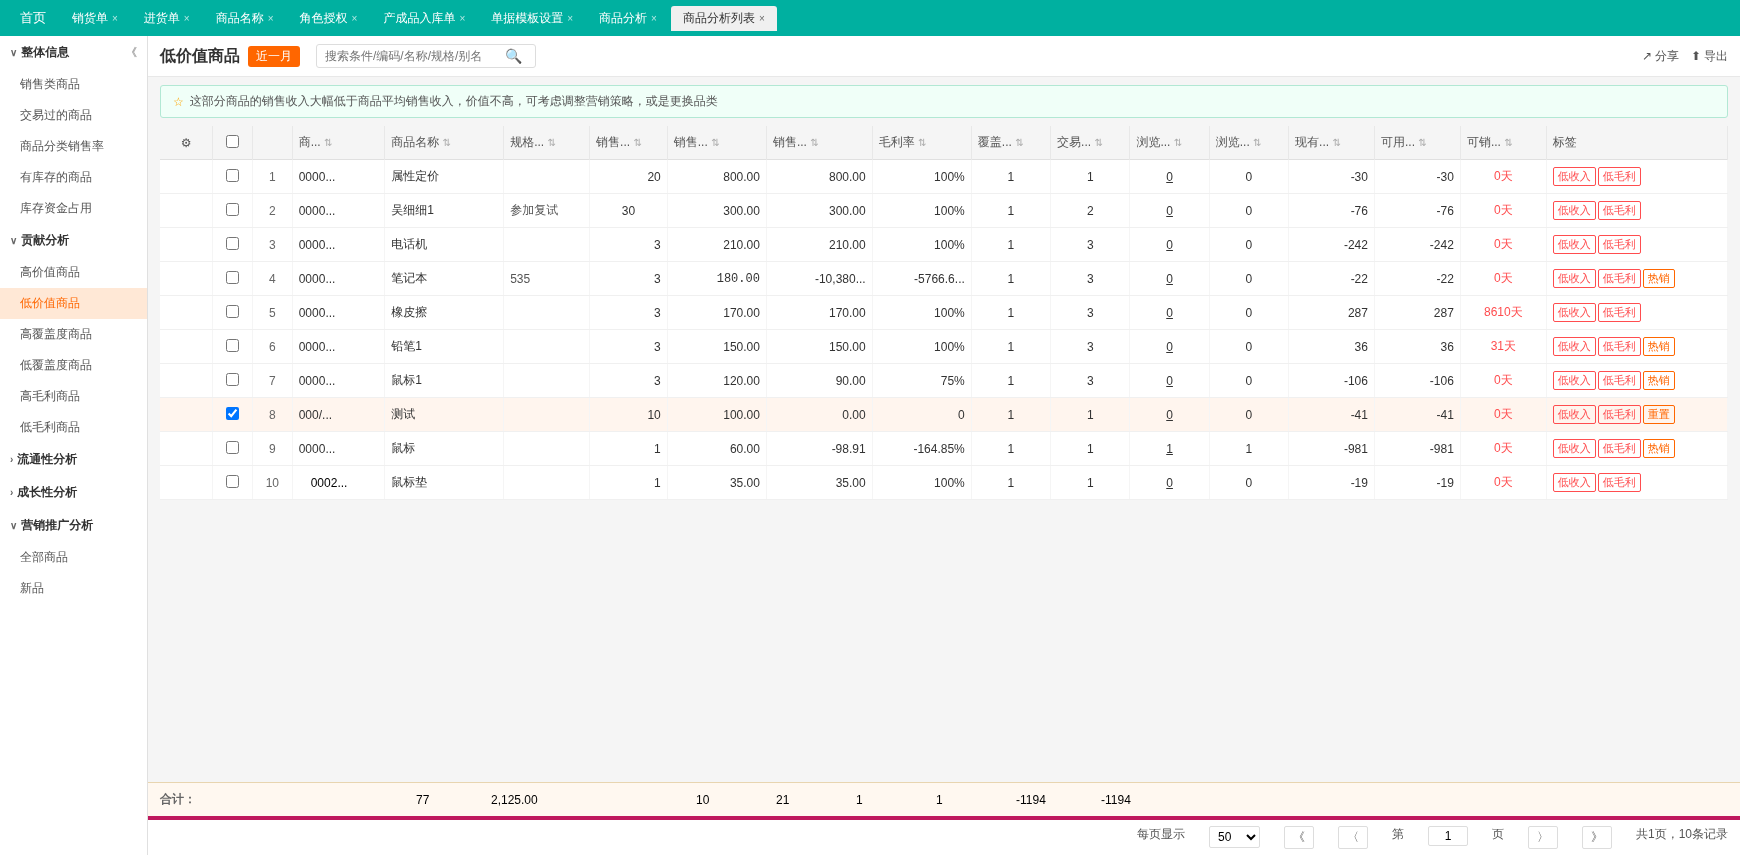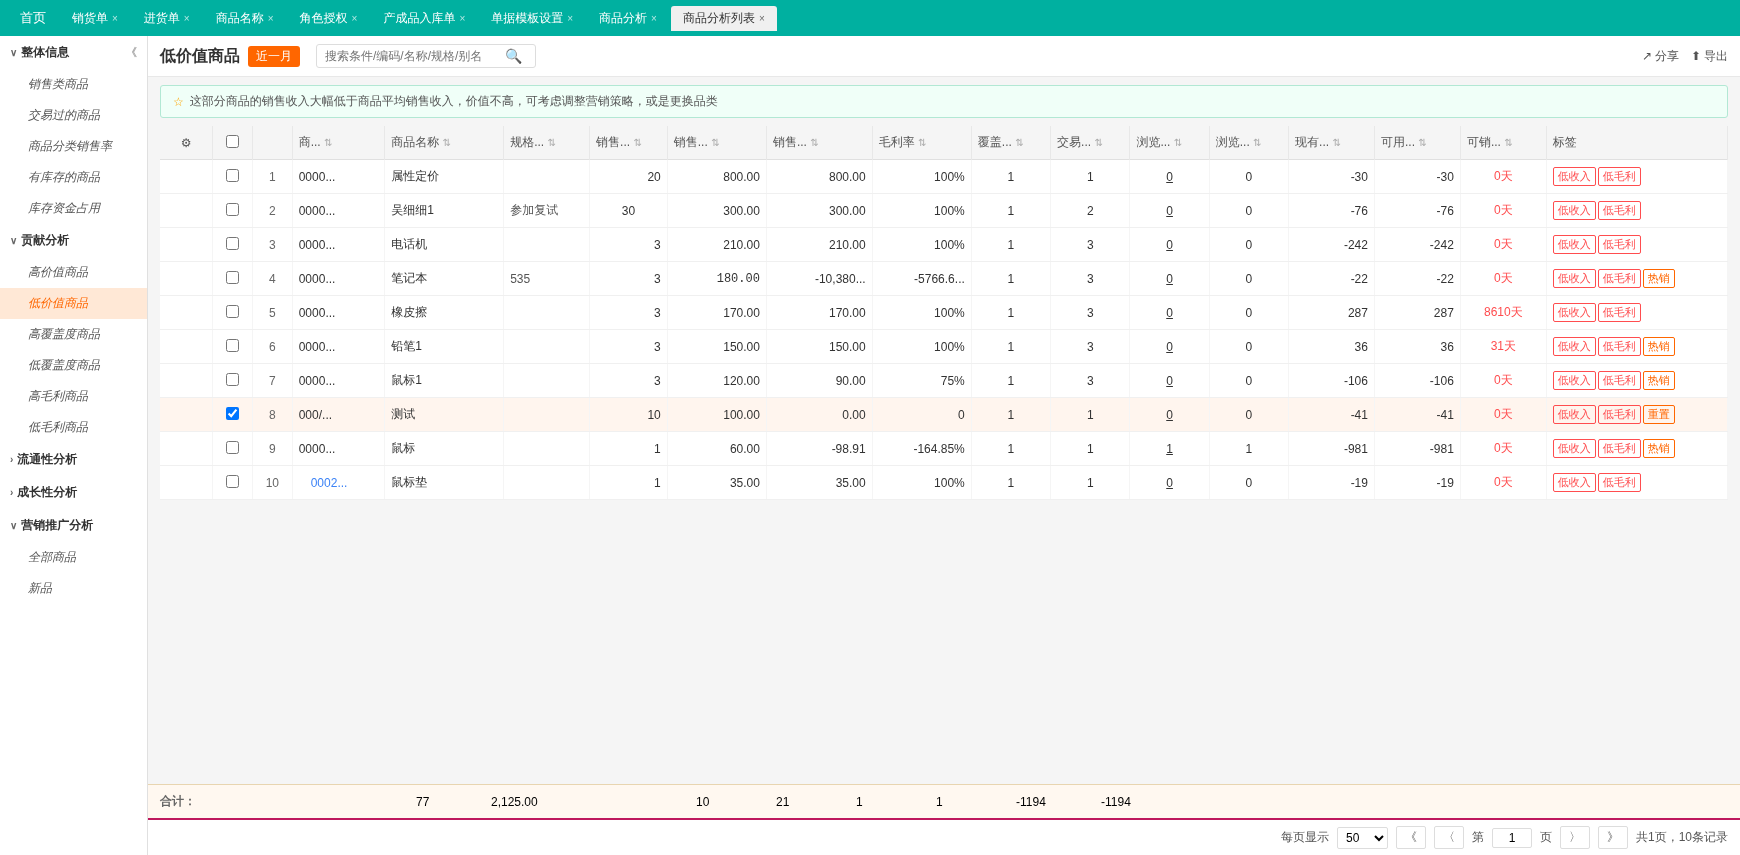--- a/index.html
+++ b/index.html
@@ -50,25 +50,24 @@
       font-weight: bold;
       font-size: 12px;
       cursor: pointer;
     }
     .sidebar-group-title .arrow {
       margin-right: 4px;
       font-size: 10px;
       color: #666;
     }
     .sidebar-item {
-      padding: 7px 10px 7px 28px;
+      padding: 7px 10px 7px 20px;
       color: #555;
       cursor: pointer;
       font-size: 12px;
-      font-style: italic;
     }
     .sidebar-item.active { background: #ffe8d6; color: #ff6600; }
 
     
     .content {
       flex: 1;
       display: flex;
       flex-direction: column;
       overflow: hidden;
       background: #f5f5f5;
@@ -203,26 +202,26 @@
       border-top: 1px solid #e8d5b0;
       padding: 8px 12px;
       display: flex;
       align-items: center;
     }
     .footer-label { color: #666; font-weight: bold; margin-right: 20px; }
 
     
     .bottom-bar {
       background: #fff;
-      border-top: 2px solid #be185d;
+      border-top: 4px solid #be185d;
       padding: 6px 12px;
       display: flex;
-      align-items: center;
+      align-items: flex-start;
       justify-content: flex-end;
-      gap: 8px;
+      gap: 24px;
       font-size: 12px;
       color: #555;
     }
     .page-btn {
       border: 1px solid #ddd;
       background: #fff;
       padding: 2px 8px;
       cursor: pointer;
       border-radius: 2px;
       color: #555;
@@ -621,21 +620,21 @@
       <td>
         <span class="tag tag-red">低收入</span><span class="tag tag-red">低毛利</span><span class="tag tag-orange">热销</span>
       </td>
     </tr>
             <tr>
       <td></td>
       <td style="text-align:center;">
         <input type="checkbox" style="">
       </td>
       <td style="text-align:center;color:#666;">10</td>
-      <td><span style="color:#3b82f6;padding-left:12px;">0002...</span></td>
+      <td><span style="color:#000000;padding-left:12px;">0002...</span></td>
       <td style="color:#333;">鼠标垫</td>
       <td style="color:#555;"></td>
       <td style="text-align:right;">1</td>
       <td style="text-align:right;">35.00</td>
       <td style="text-align:right;">35.00</td>
       <td style="text-align:right;">100%</td>
       <td style="text-align:center;">1</td>
       <td style="text-align:center;">1</td>
       <td style="text-align:center;"><span class="link-underline">0</span></td>
       <td style="text-align:center;">0</td>

